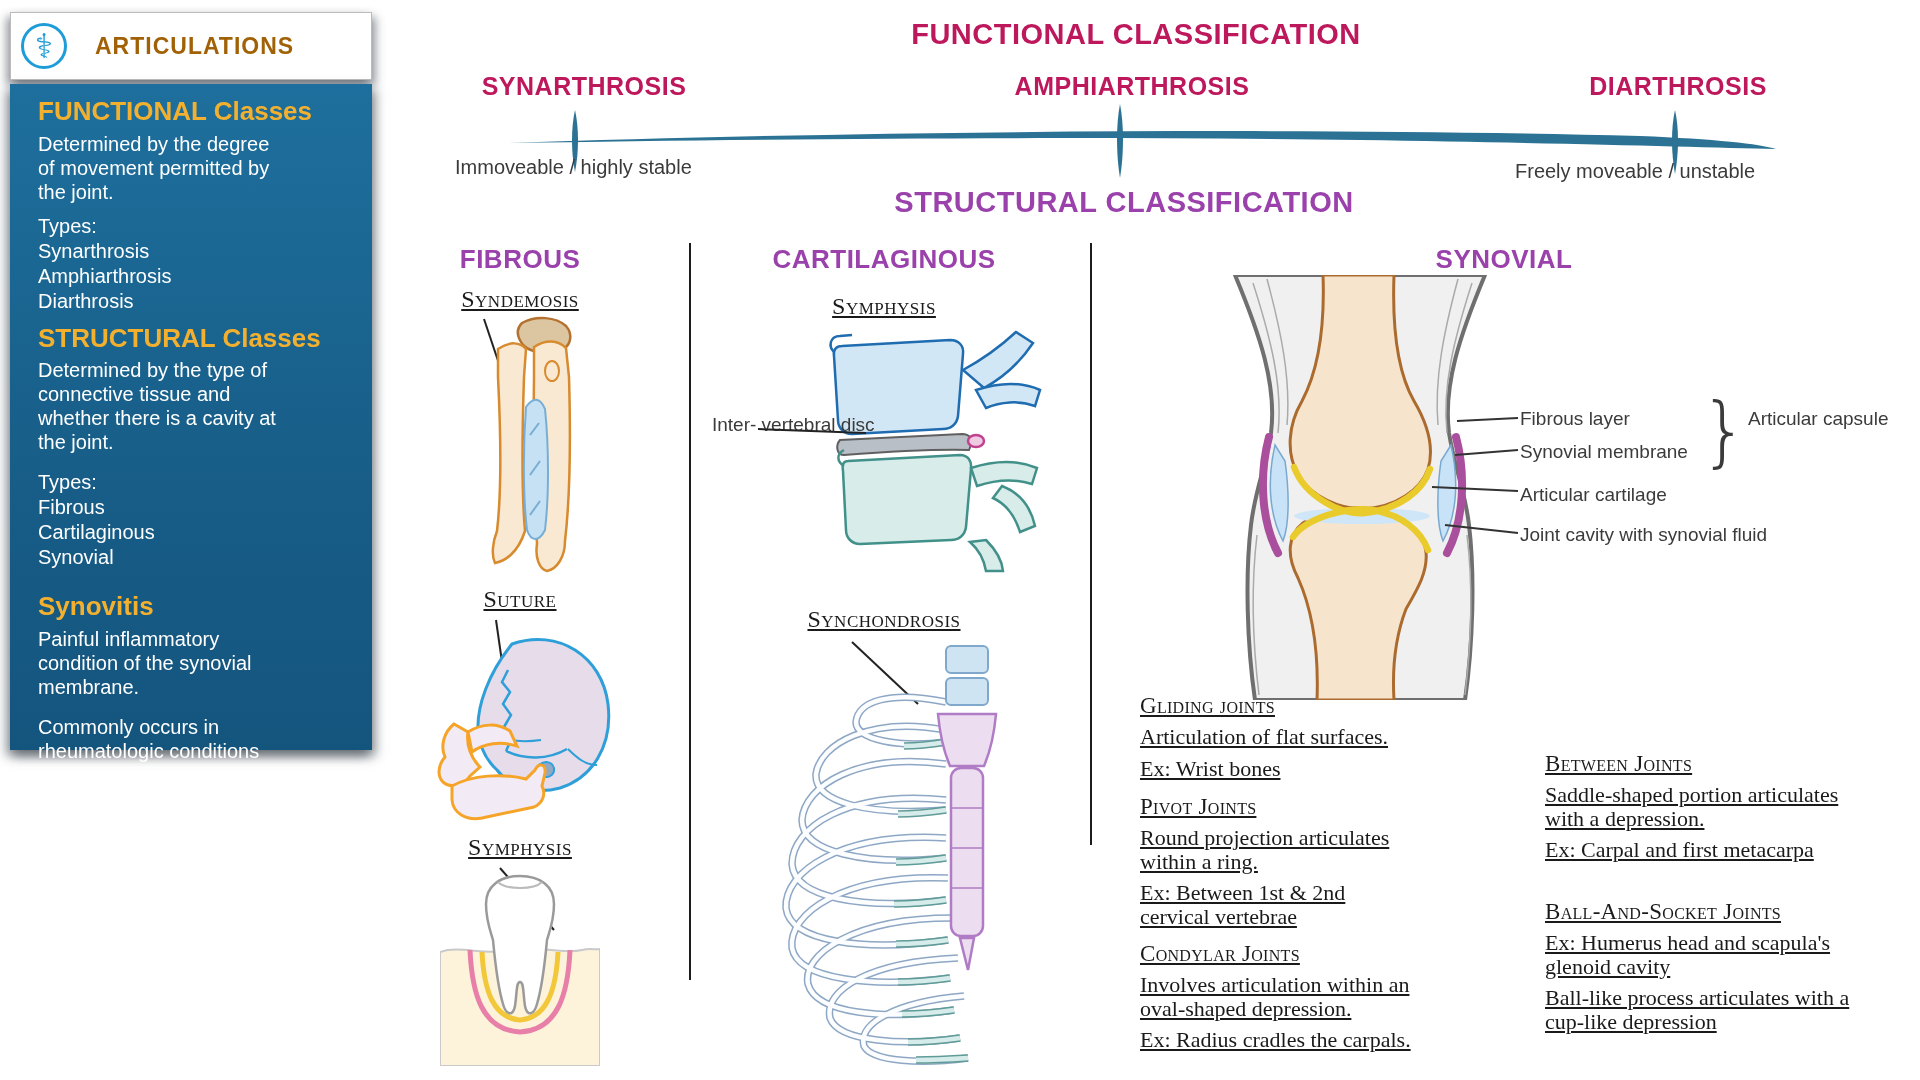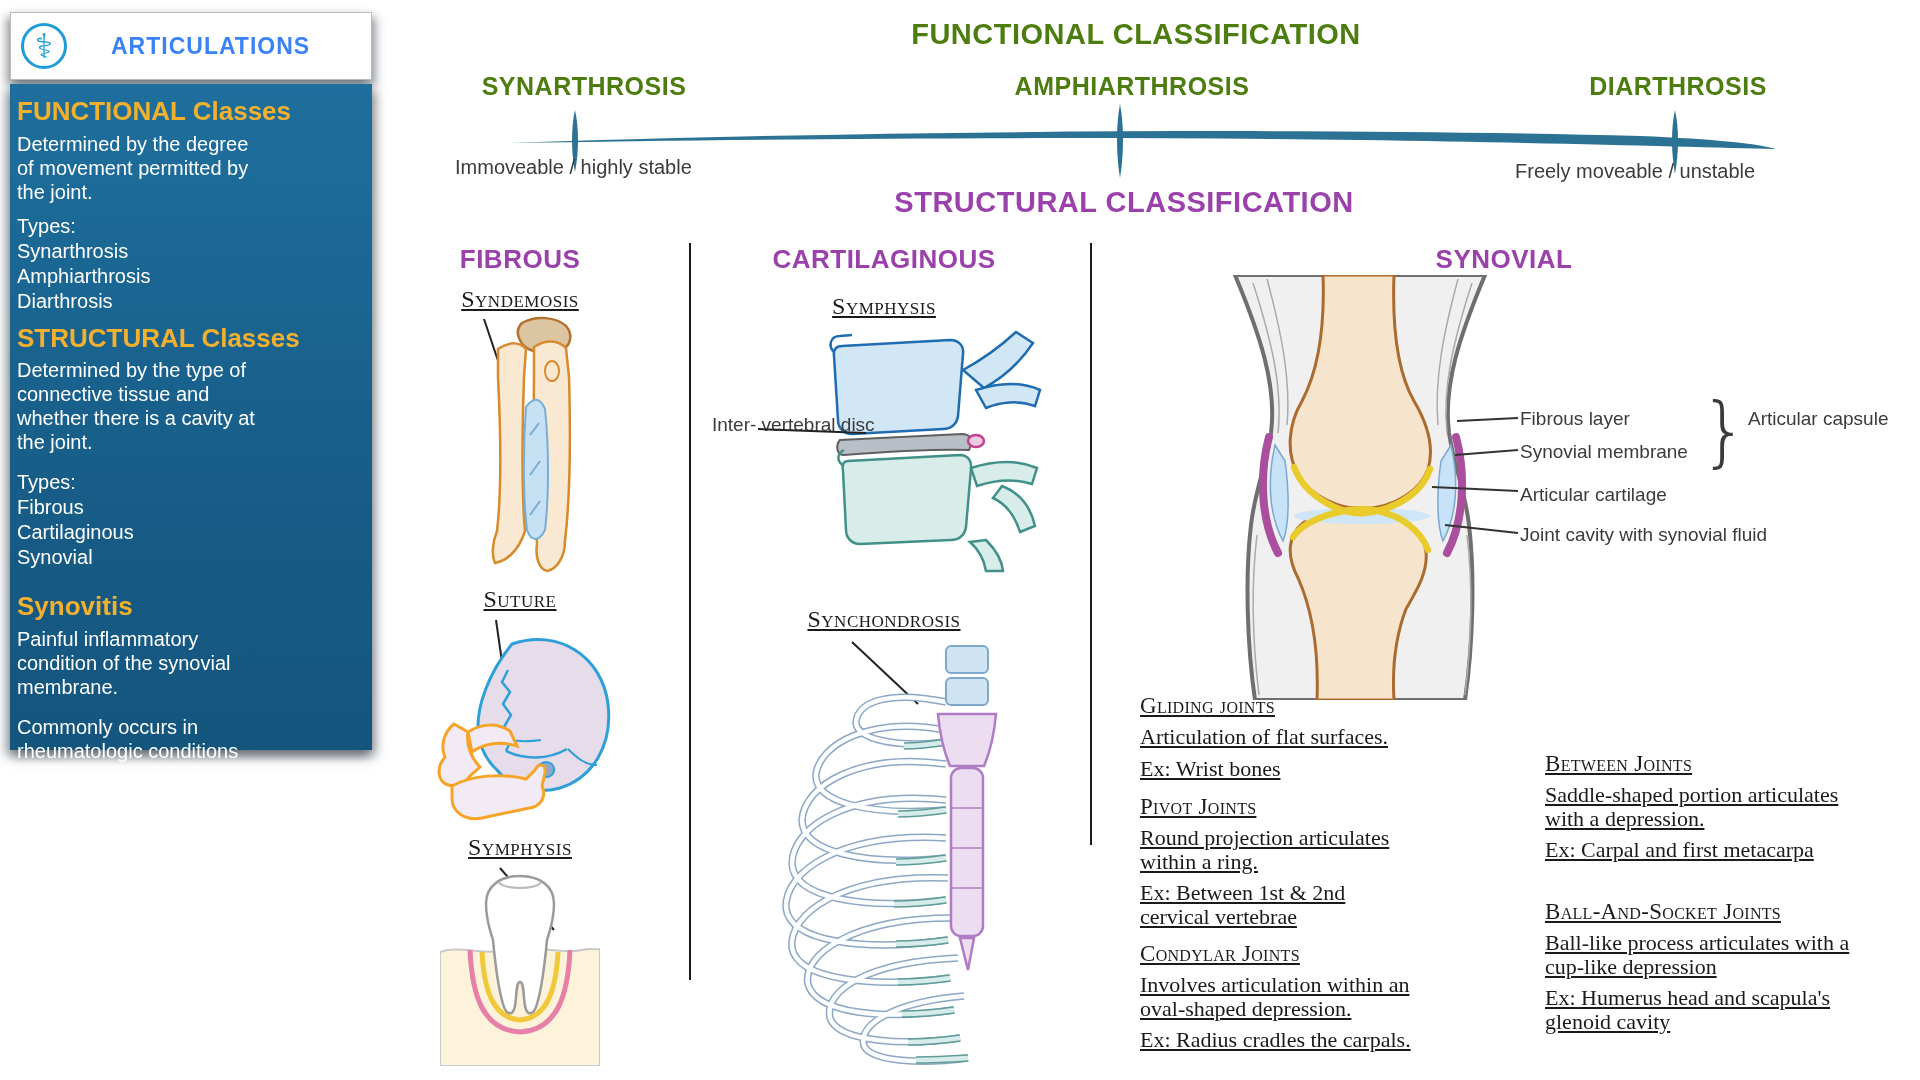--- a/index.html
+++ b/index.html
@@ -1,44 +1,44 @@
 <!DOCTYPE html>
 <html><head>
 <meta charset="utf-8">
 <style>
   html,body{margin:0;padding:0;background:#fff;}
   #root{position:relative;width:1920px;height:1080px;overflow:hidden;background:#fff;
         font-family:"Liberation Sans",sans-serif;}
   .abs{position:absolute;}
   .ctr{transform:translateX(-50%);}
-  .blue-h{color:#4d7c0f;font-weight:bold;letter-spacing:.5px;text-align:center;}
+  .blue-h{color:#be185d;font-weight:bold;letter-spacing:.5px;text-align:center;}
   .purple-h{color:#9a41ac;font-weight:bold;letter-spacing:.5px;}
   .big-title{font-size:29px;white-space:nowrap;}
   .spec-label{font-size:25px;white-space:nowrap;}
   .col-head{font-size:26px;white-space:nowrap;}
   .caption{font-size:20px;color:#3b3b3b;white-space:nowrap;}
   .serif{font-family:"Liberation Serif",serif;color:#1a1a1a;text-decoration:underline;}
   .sc{font-variant:small-caps;}
   .figlabel{font-size:24px;letter-spacing:.5px;white-space:nowrap;}
   .divider{width:2px;background:#1c1c1c;}
   .pre{white-space:pre-line;}
 
   
   #sidebar-header{left:10px;top:12px;width:362px;height:68px;background:#fff;
       border:1px solid #bcbcbc;box-sizing:border-box;
       box-shadow:-4px 5px 9px rgba(50,60,70,.45),4px 5px 9px rgba(50,60,70,.45);
       display:flex;align-items:center;}
   #logo-circle{width:46px;height:46px;border:3px solid #1e9cd7;border-radius:50%;
       margin-left:10px;display:flex;align-items:center;justify-content:center;
       color:#1e9cd7;font-size:34px;line-height:1;box-sizing:border-box;}
-  #sidebar-title{margin-left:44px;font-size:23px;font-weight:800;color:#3b82f6;letter-spacing:1px;}
+  #sidebar-title{margin-left:28px;font-size:23px;font-weight:800;color:#a16207;letter-spacing:1px;}
   #sidebar-panel{left:10px;top:84px;width:362px;height:666px;box-sizing:border-box;
       background:linear-gradient(180deg,#1e6f9d 0%,#175d87 60%,#14557e 100%);
       box-shadow:-4px 6px 10px rgba(50,60,70,.5),4px 6px 10px rgba(50,60,70,.5);
-      padding:13px 7px;color:#fff;}
+      padding:13px 28px;color:#fff;}
   .panel-h{color:#f3b02f;font-size:26px;font-weight:bold;margin:0 0 6px 0;line-height:1.1;}
   .panel-p{font-size:20px;line-height:1.2;margin:0 0 10px 0;}
   .panel-types{font-size:20px;line-height:1.25;margin:0 0 4px 0;}
 
   
   .jt{width:330px;}
   .jt h3{font-size:23px;font-weight:normal;margin:0 0 7px 0;line-height:1.05;letter-spacing:.3px;}
   .jt p{font-size:22px;margin:0 0 8px 0;line-height:1.07;}
 
   .syn-label{font-size:19px;color:#3b3b3b;line-height:1.2;white-space:nowrap;}
@@ -290,19 +290,19 @@
     <p class="pre">Ex: Radius cradles the carpals.</p>
   </div>
   <div class="abs jt serif" style="left:1545px;top:752px">
     <h3 class="sc">Between Joints</h3>
     <p class="pre">Saddle-shaped portion articulates
 with a depression.</p>
     <p class="pre">Ex: Carpal and first metacarpa</p>
   </div>
   <div class="abs jt serif" style="left:1545px;top:900px">
     <h3 class="sc">Ball-And-Socket Joints</h3>
+    <p class="pre">Ex: Humerus head and scapula's
+glenoid cavity</p>
     <p class="pre">Ball-like process articulates with a
 cup-like depression</p>
-    <p class="pre">Ex: Humerus head and scapula's
-glenoid cavity</p>
   </div>
 
 </div>
 
 </body></html>

